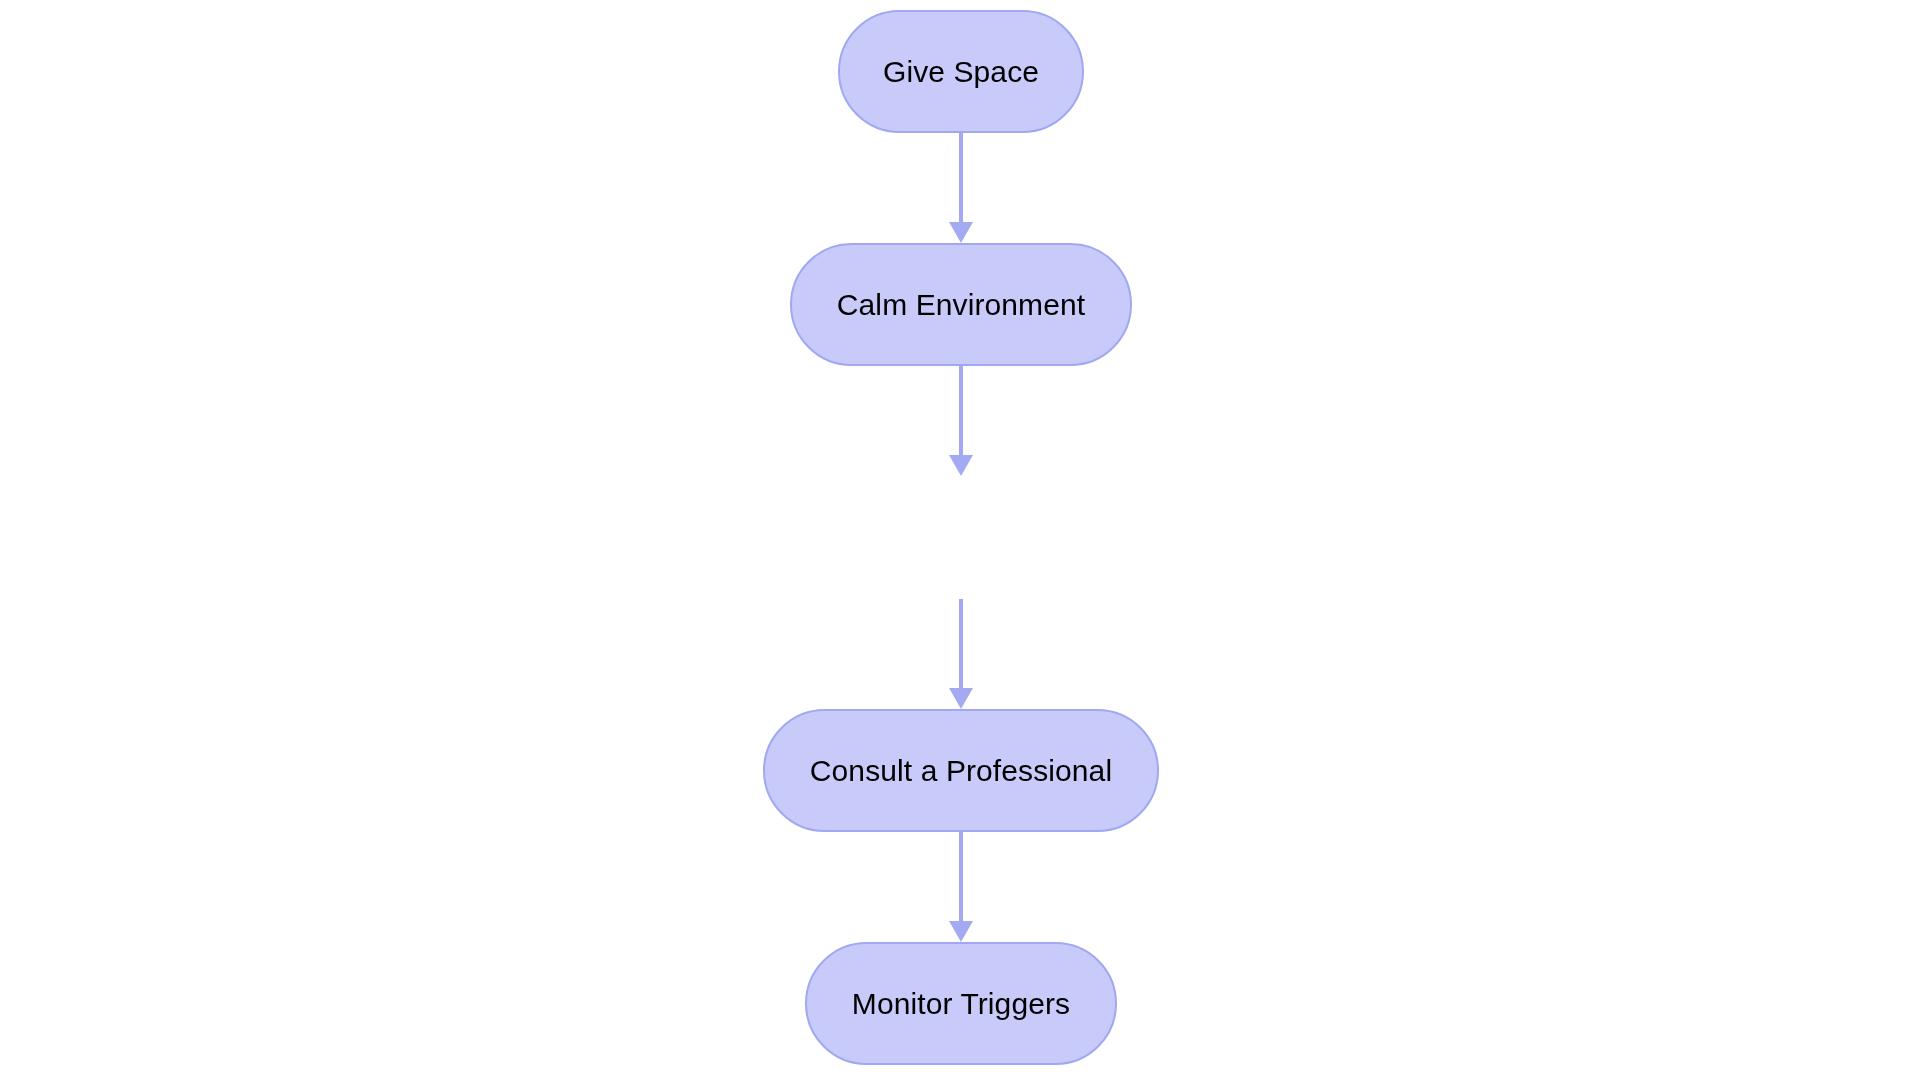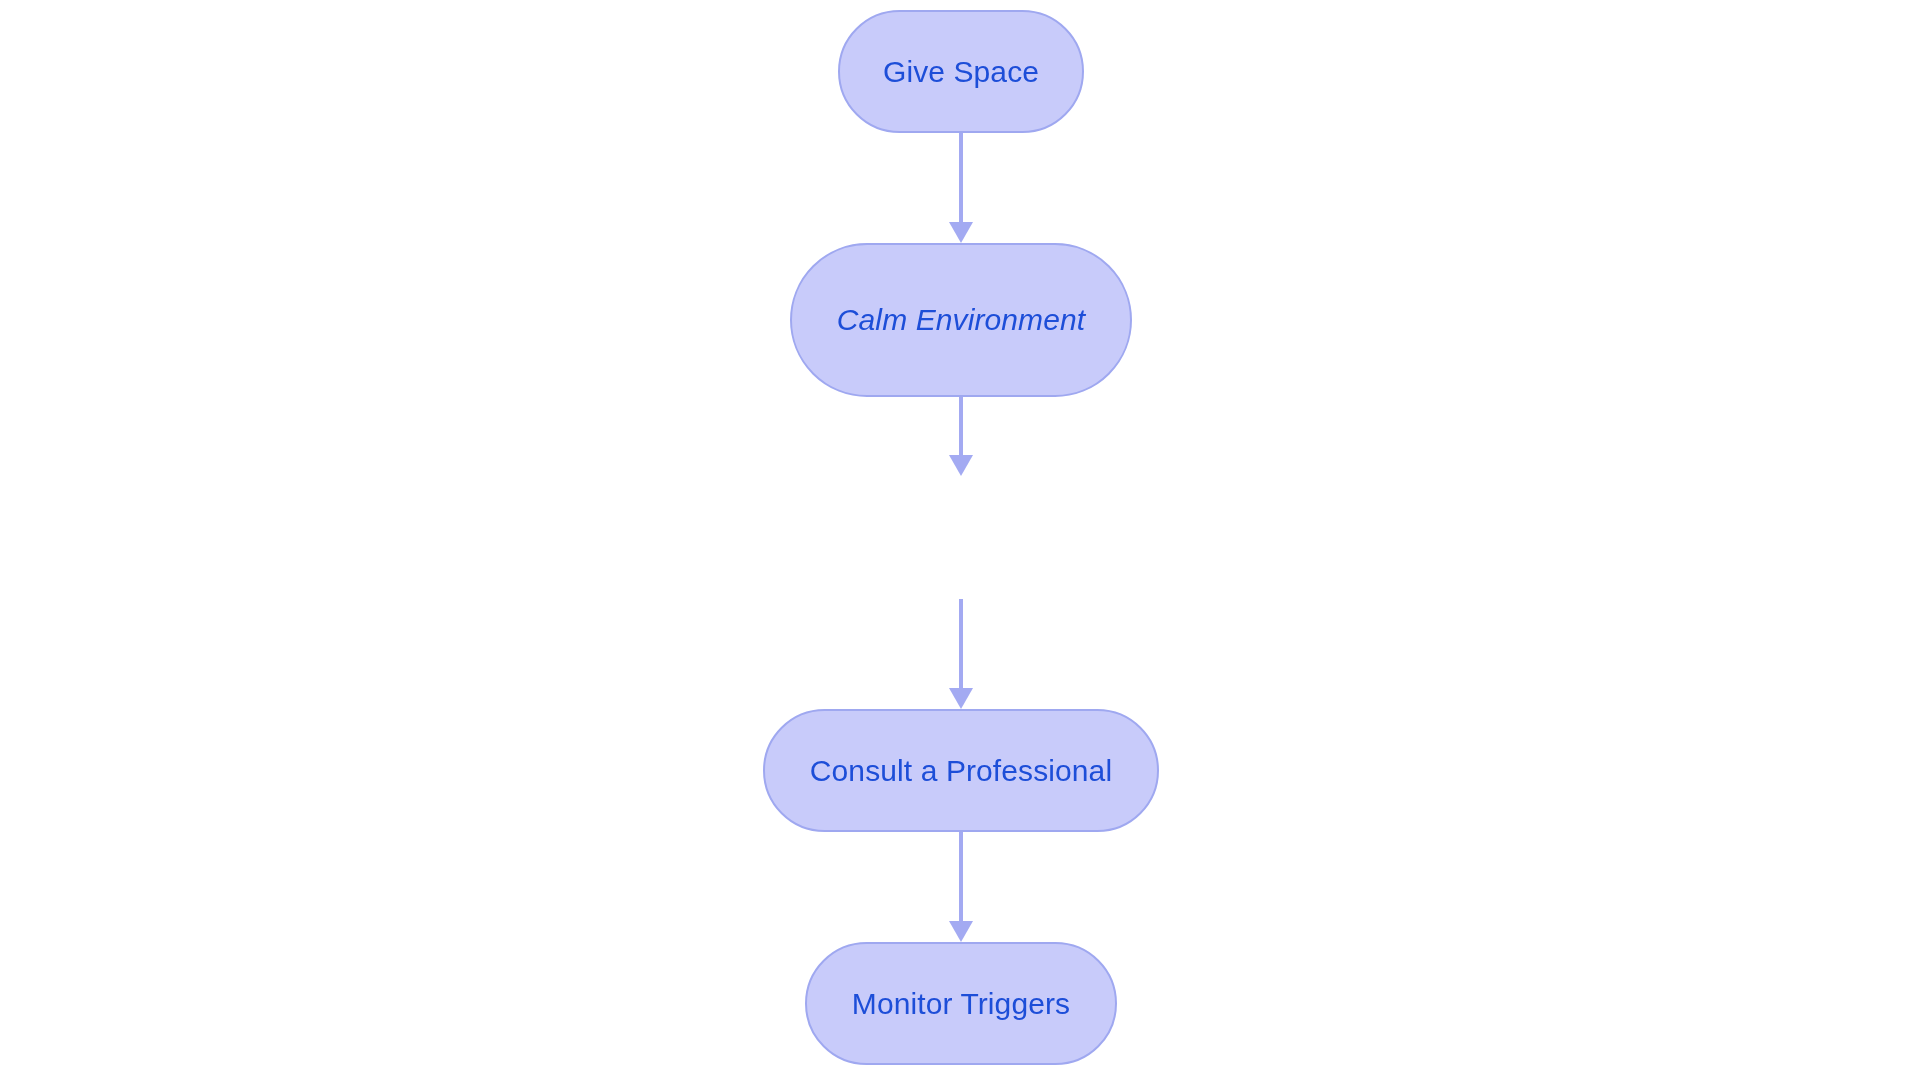--- a/index.html
+++ b/index.html
@@ -43,21 +43,21 @@
     border: 2px solid #9FA8F0;
     border-radius: 999px;
     color: #2B2BD4;
   }
 
   .flow-node-label {
     font-family: "Liberation Sans", sans-serif;
     font-size: 30px;
     font-weight: 400;
     line-height: 1;
-    color: #1d4ed8;
+    color: #000000;
     white-space: nowrap;
     letter-spacing: 0.1px;
   }
 </style>
 </head>
 <body>
 
 <div id="flowchart-canvas">
 
   <svg id="connector-layer" width="1920" height="1083" viewBox="0 0 1920 1083" xmlns="http://www.w3.org/2000/svg">
@@ -81,21 +81,21 @@
       <line x1="961" y1="832" x2="961" y2="923" stroke="#A3AAF2" stroke-width="4"></line>
       <polygon points="949,921 973,921 961,942" fill="#A3AAF2"></polygon>
     </g>
 
   </svg>
 
   <div class="flow-node" id="node-give-space" style="left:838px; top:10px; width:246px; height:123px;">
     <span class="flow-node-label">Give Space</span>
   </div>
 
-  <div class="flow-node" id="node-calm-environment" style="left:790px; top:243px; width:342px; height:154px;font-style:italic;">
+  <div class="flow-node" id="node-calm-environment" style="left:790px; top:243px; width:342px; height:123px;">
     <span class="flow-node-label">Calm Environment</span>
   </div>
 
 
   <div class="flow-node" id="node-monitor-triggers" style="left:805px; top:942px; width:312px; height:123px;">
     <span class="flow-node-label">Monitor Triggers</span>
   </div>
 
   <div class="flow-node" id="node-consult-a-professional" style="left:763px; top:709px; width:396px; height:123px;">
     <span class="flow-node-label">Consult a Professional</span>

